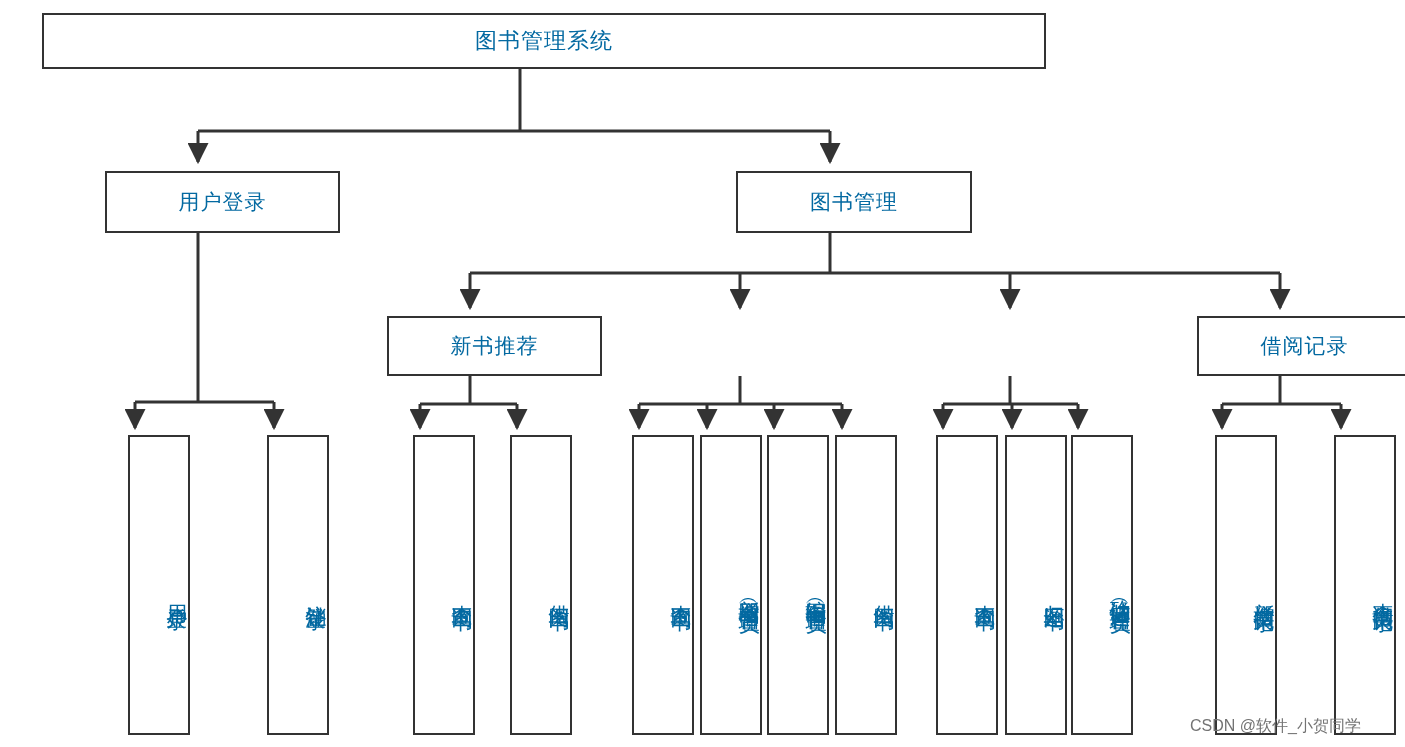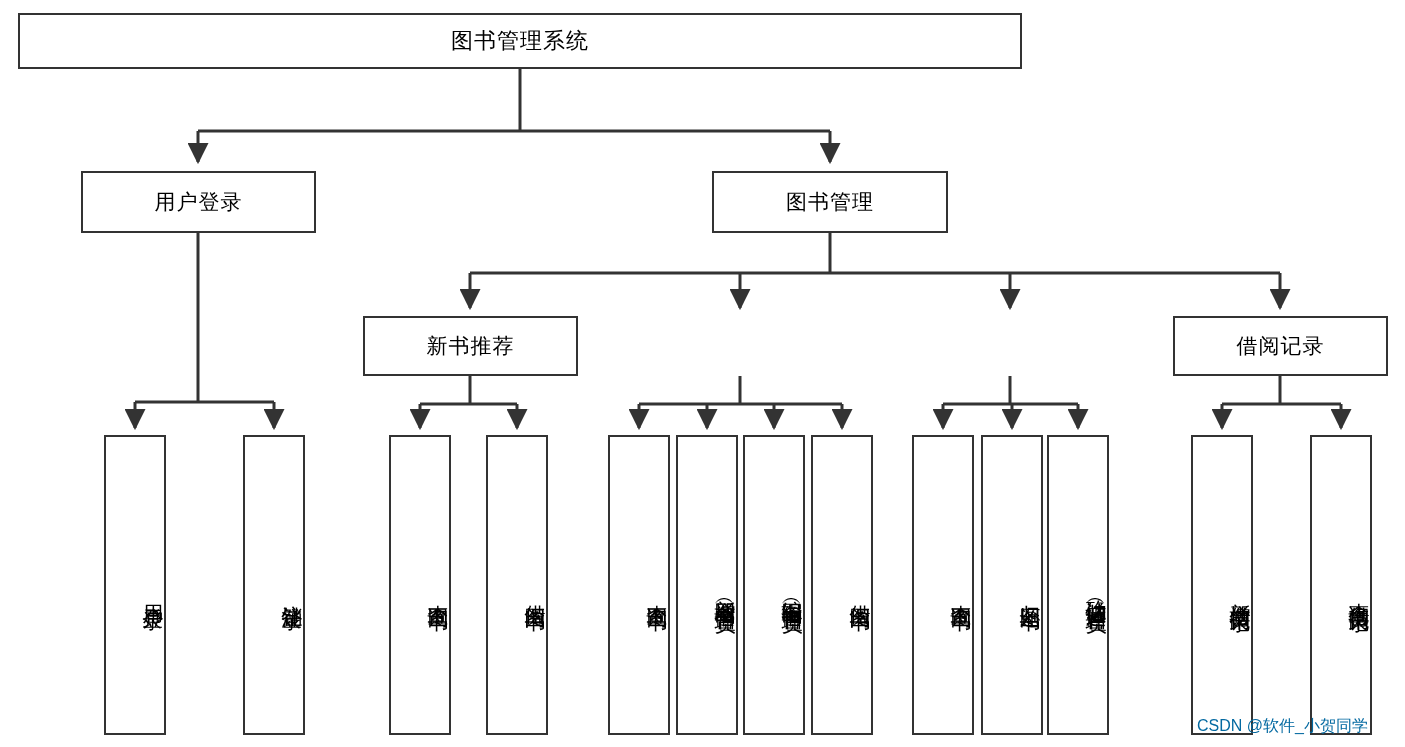--- a/index.html
+++ b/index.html
@@ -26,22 +26,23 @@
     pointer-events: none;
   }
   .node {
     position: absolute;
     box-sizing: border-box;
     border: 2px solid #333333;
     background: #ffffff;
     display: flex;
     align-items: center;
     justify-content: center;
-    color: #000000;
+    color: #0369a1;
     z-index: 2;
+    margin-left: 24px;
   }
   .node.horiz {
     font-size: 21px;
     letter-spacing: 1px;
   }
   .node.vert {
     writing-mode: vertical-rl;
     text-orientation: upright;
     font-size: 21px;
     letter-spacing: 2px;
@@ -54,24 +55,23 @@
     writing-mode: vertical-rl;
     text-orientation: upright;
     white-space: nowrap;
   }
   .node.root {
     font-size: 22px;
   }
   .watermark {
     position: absolute;
     font-size: 16px;
-    color: #0369a1;
+    color: #737373;
     white-space: nowrap;
     z-index: 5;
-    margin-left: 7px;
   }
 </style>
 </head>
 <body>
 
 <div id="canvas">
 
   <svg id="edges" viewBox="0 0 1405 747" xmlns="http://www.w3.org/2000/svg">
     <defs>
       <marker id="arr" viewBox="0 0 10 10" refX="9" refY="5" markerWidth="7" markerHeight="7" orient="auto-start-reverse">

